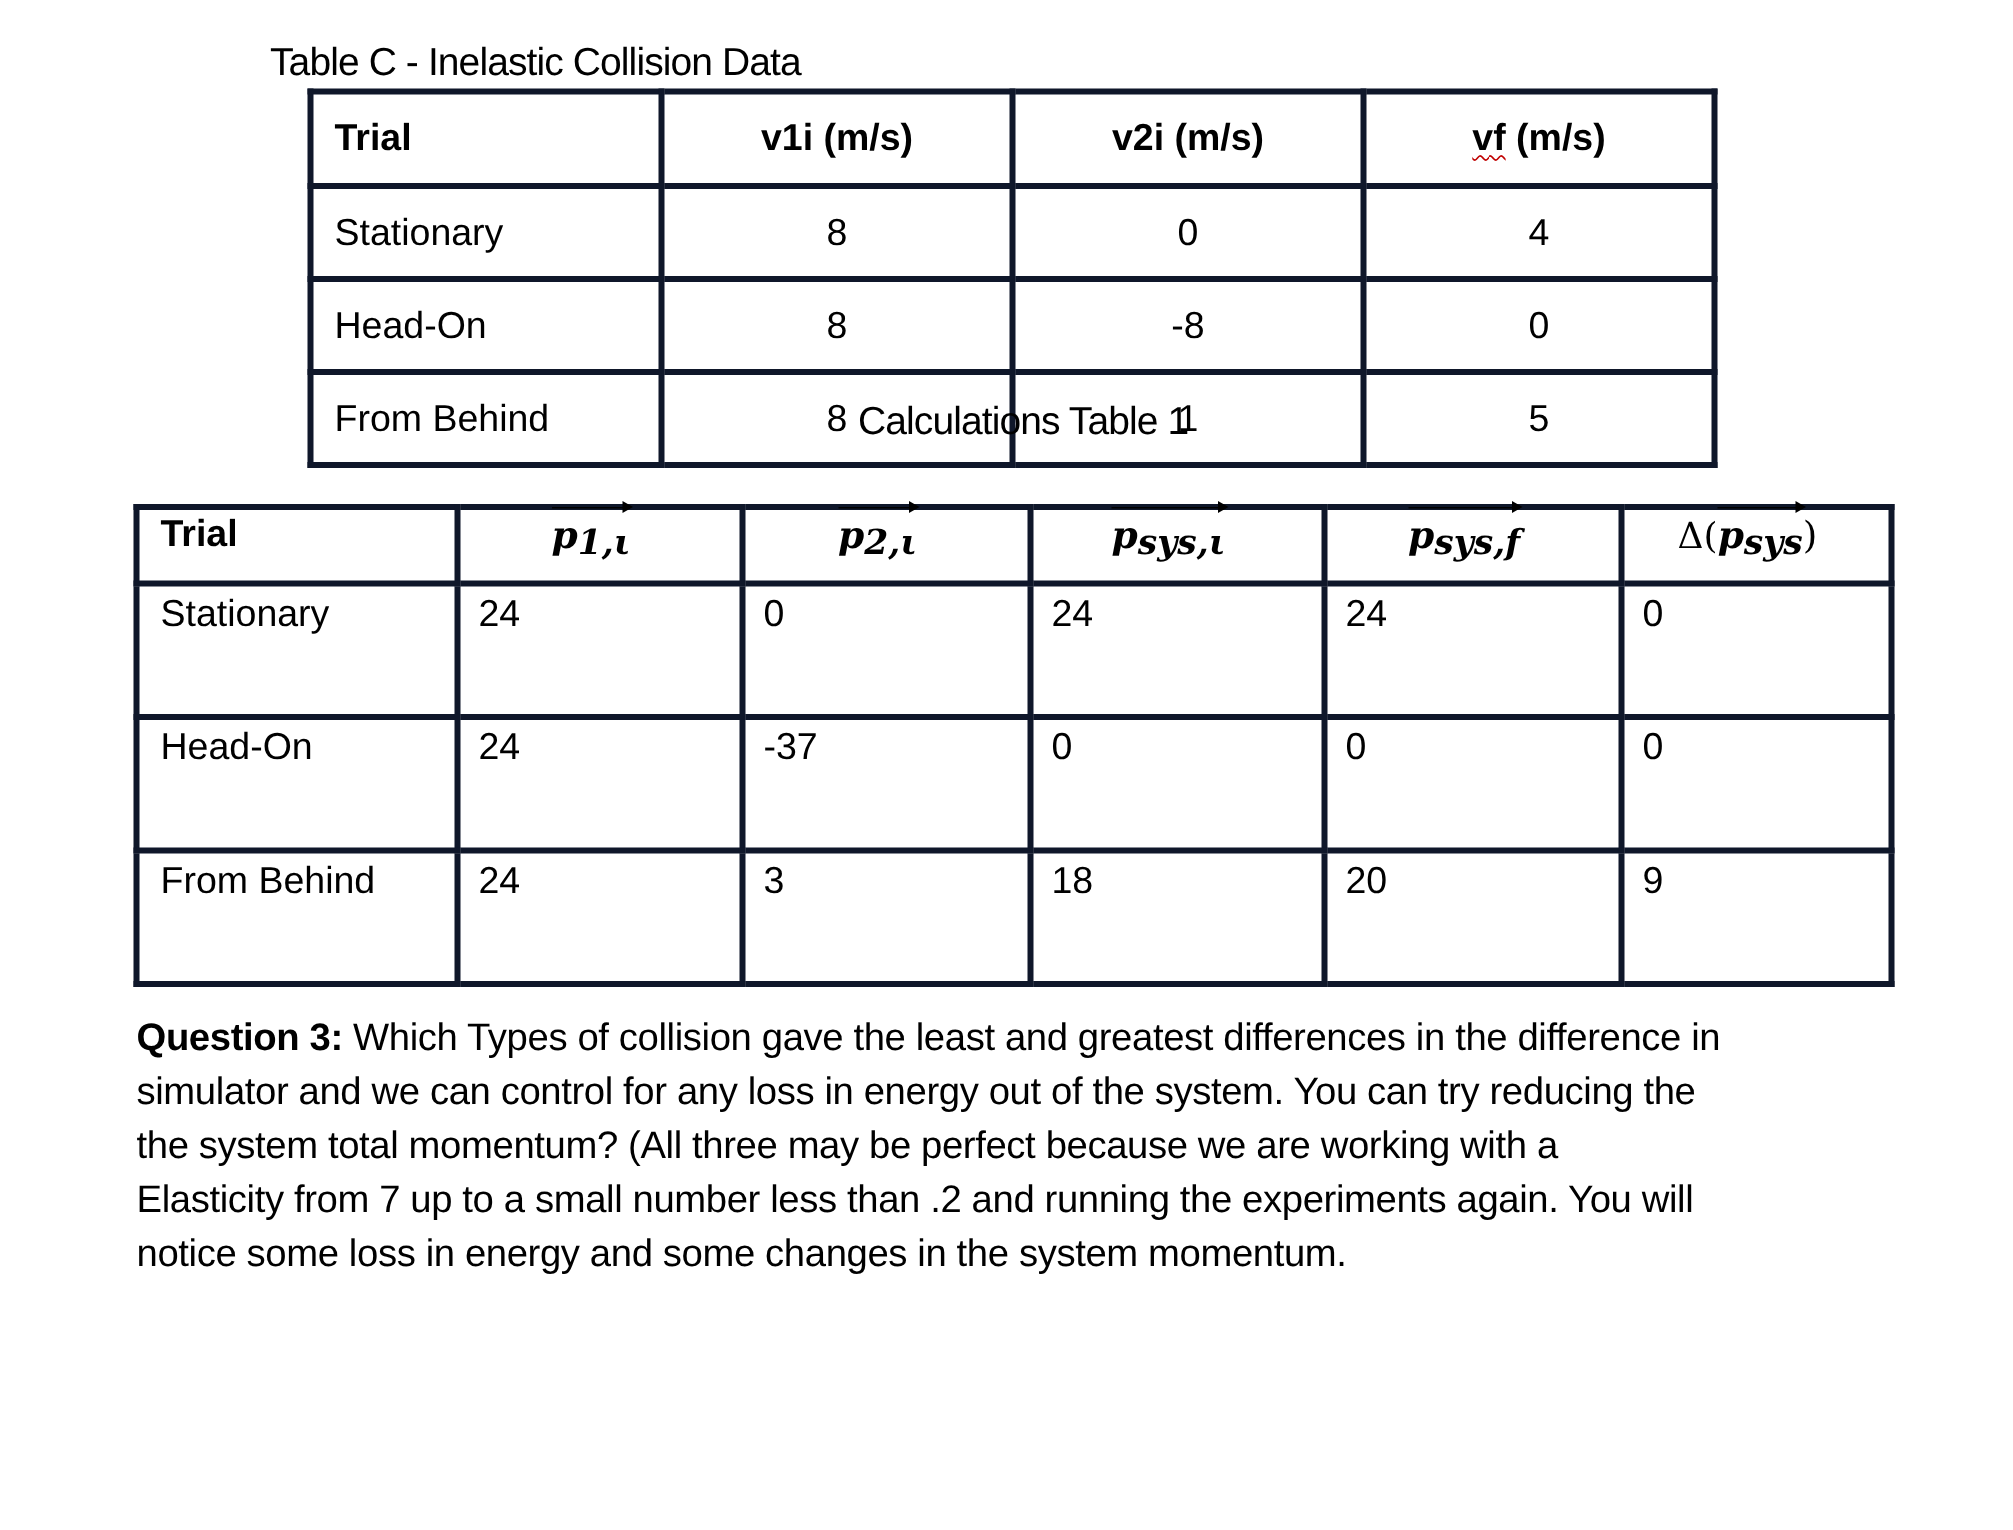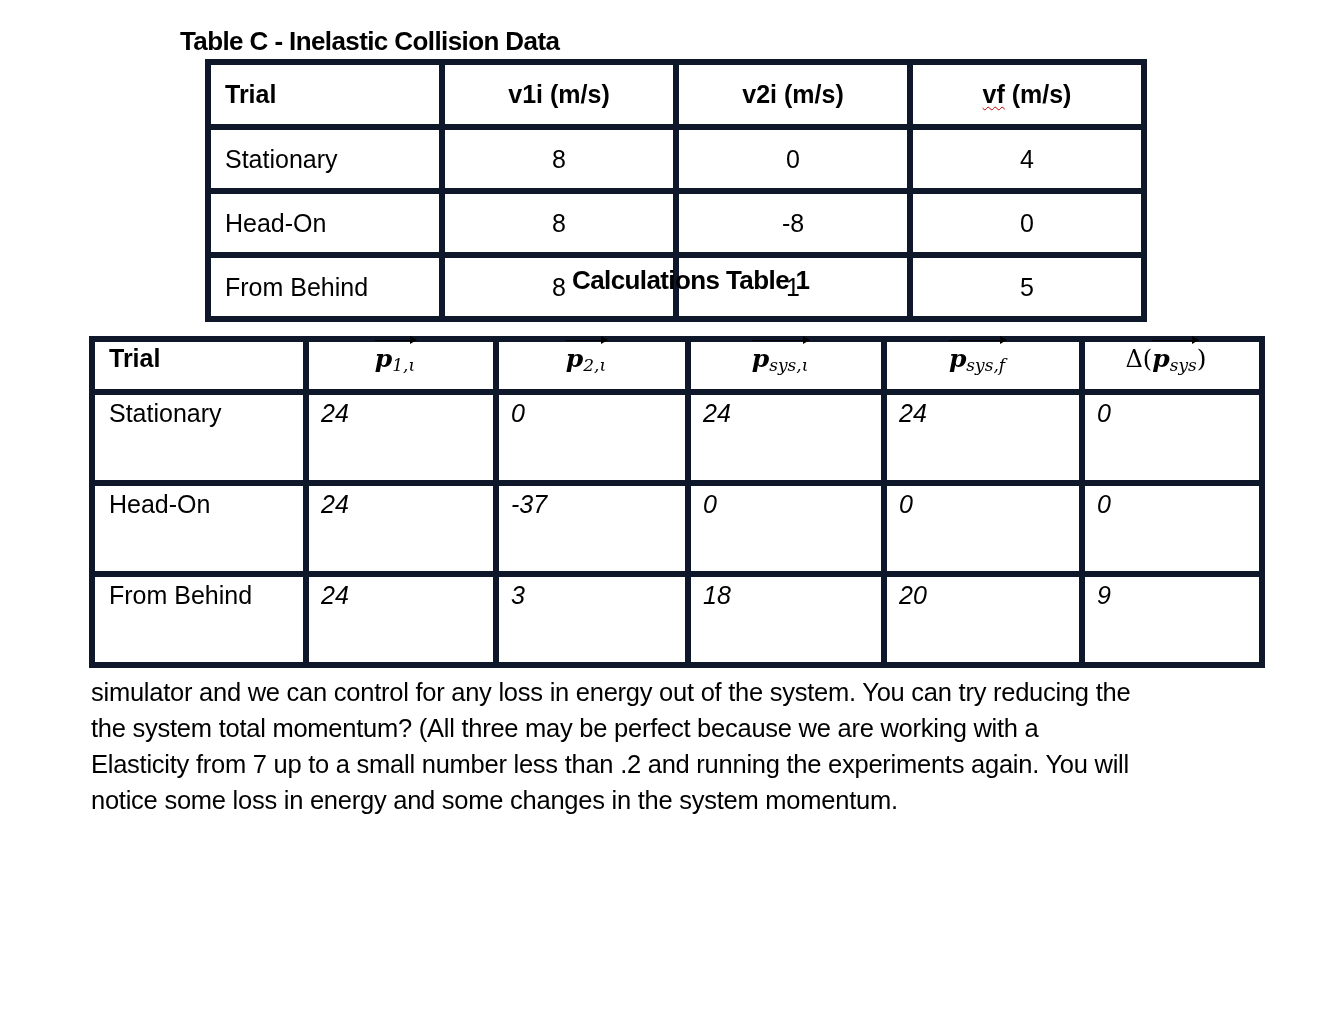--- a/index.html
+++ b/index.html
@@ -2,41 +2,41 @@
 <html><head>
 <meta charset="utf-8">
 <style>
   html, body { margin: 0; padding: 0; background: #ffffff; }
   body {
     width: 1342px; height: 1020px; position: relative; overflow: hidden;
     font-family: "Liberation Sans", "DejaVu Sans", sans-serif; color: #000;
   }
   .abs { position: absolute; }
   .title {
-    font-weight: bold; font-size: 26px; letter-spacing: -0.6px; white-space: nowrap;
+    font-weight: normal; font-size: 26px; letter-spacing: -0.6px; white-space: nowrap;
   }
   table { border-collapse: collapse; position: absolute; table-layout: fixed; }
-  td { border: 6px solid #0f172a; padding: 12px; font-size: 25px; line-height: 1; }
+  td { border: 4px solid #0f172a; padding: 12px; font-size: 25px; line-height: 1; }
   
   #tableC { left: 205px; top: 59px; width: 936px; }
   #tableC td { height: 34px; vertical-align: middle; }
   #tableC td.lbl { padding-left: 14px; text-align: left; }
   #tableC td.num { text-align: center; }
   #tableC tr.hdr td { font-weight: bold; height: 35px; }
   
   #tableCalc { left: 89px; top: 336px; width: 1170px; }
   #tableCalc td { vertical-align: top; padding-top: 6px; padding-left: 14px; }
   #tableCalc tr.hdr td { height: 31px; font-weight: bold; vertical-align: top; padding-top: 4px; }
   #tableCalc tr.row td { height: 67px; }
-  #tableCalc td.num { padding-left: 12px; font-style: italic; }
+  #tableCalc td.num { padding-left: 12px; }
   .vec {
     font-family: "DejaVu Serif", "Liberation Serif", serif; font-style: italic; font-weight: bold;
     font-size: 25px; display: inline-block; position: relative; text-align: center;
   }
-  .vec sub { font-size: 17px; font-weight: normal; vertical-align: -4px; }
+  .vec sub { font-size: 23px; font-weight: bold; vertical-align: -4px; }
   .vec .arrow {
     position: absolute; left: 0; right: 0; top: -6px; height: 0;
     border-top: 1.6px solid #000;
   }
   .vec .arrow::after {
     content: ""; position: absolute; right: -2px; top: -5px;
     border-left: 7px solid #000; border-top: 4px solid transparent; border-bottom: 4px solid transparent;
   }
   .hcell { text-align: center; padding-left: 0 !important; }
   .delta { font-family: "DejaVu Serif", serif; font-size: 24px; font-weight: normal; }
@@ -140,17 +140,18 @@
     <td class="num">24</td>
     <td class="num">3</td>
     <td class="num">18</td>
     <td class="num">20</td>
     <td class="num">9</td>
   </tr>
 </tbody>
   </table>
 
 <div id="question" class="abs">
+  <div><b>Question 3:</b><span> Which Types of collision gave the least and greatest differences in the difference in</span></div>
   <div>simulator and we can control for any loss in energy out of the system. You can try reducing the</div>
   <div>the system total momentum? (All three may be perfect because we are working with a</div>
   <div>Elasticity from 7 up to a small number less than .2 and running the experiments again. You will</div>
   <div>notice some loss in energy and some changes in the system momentum.</div>
 </div>
 
 </body></html>

